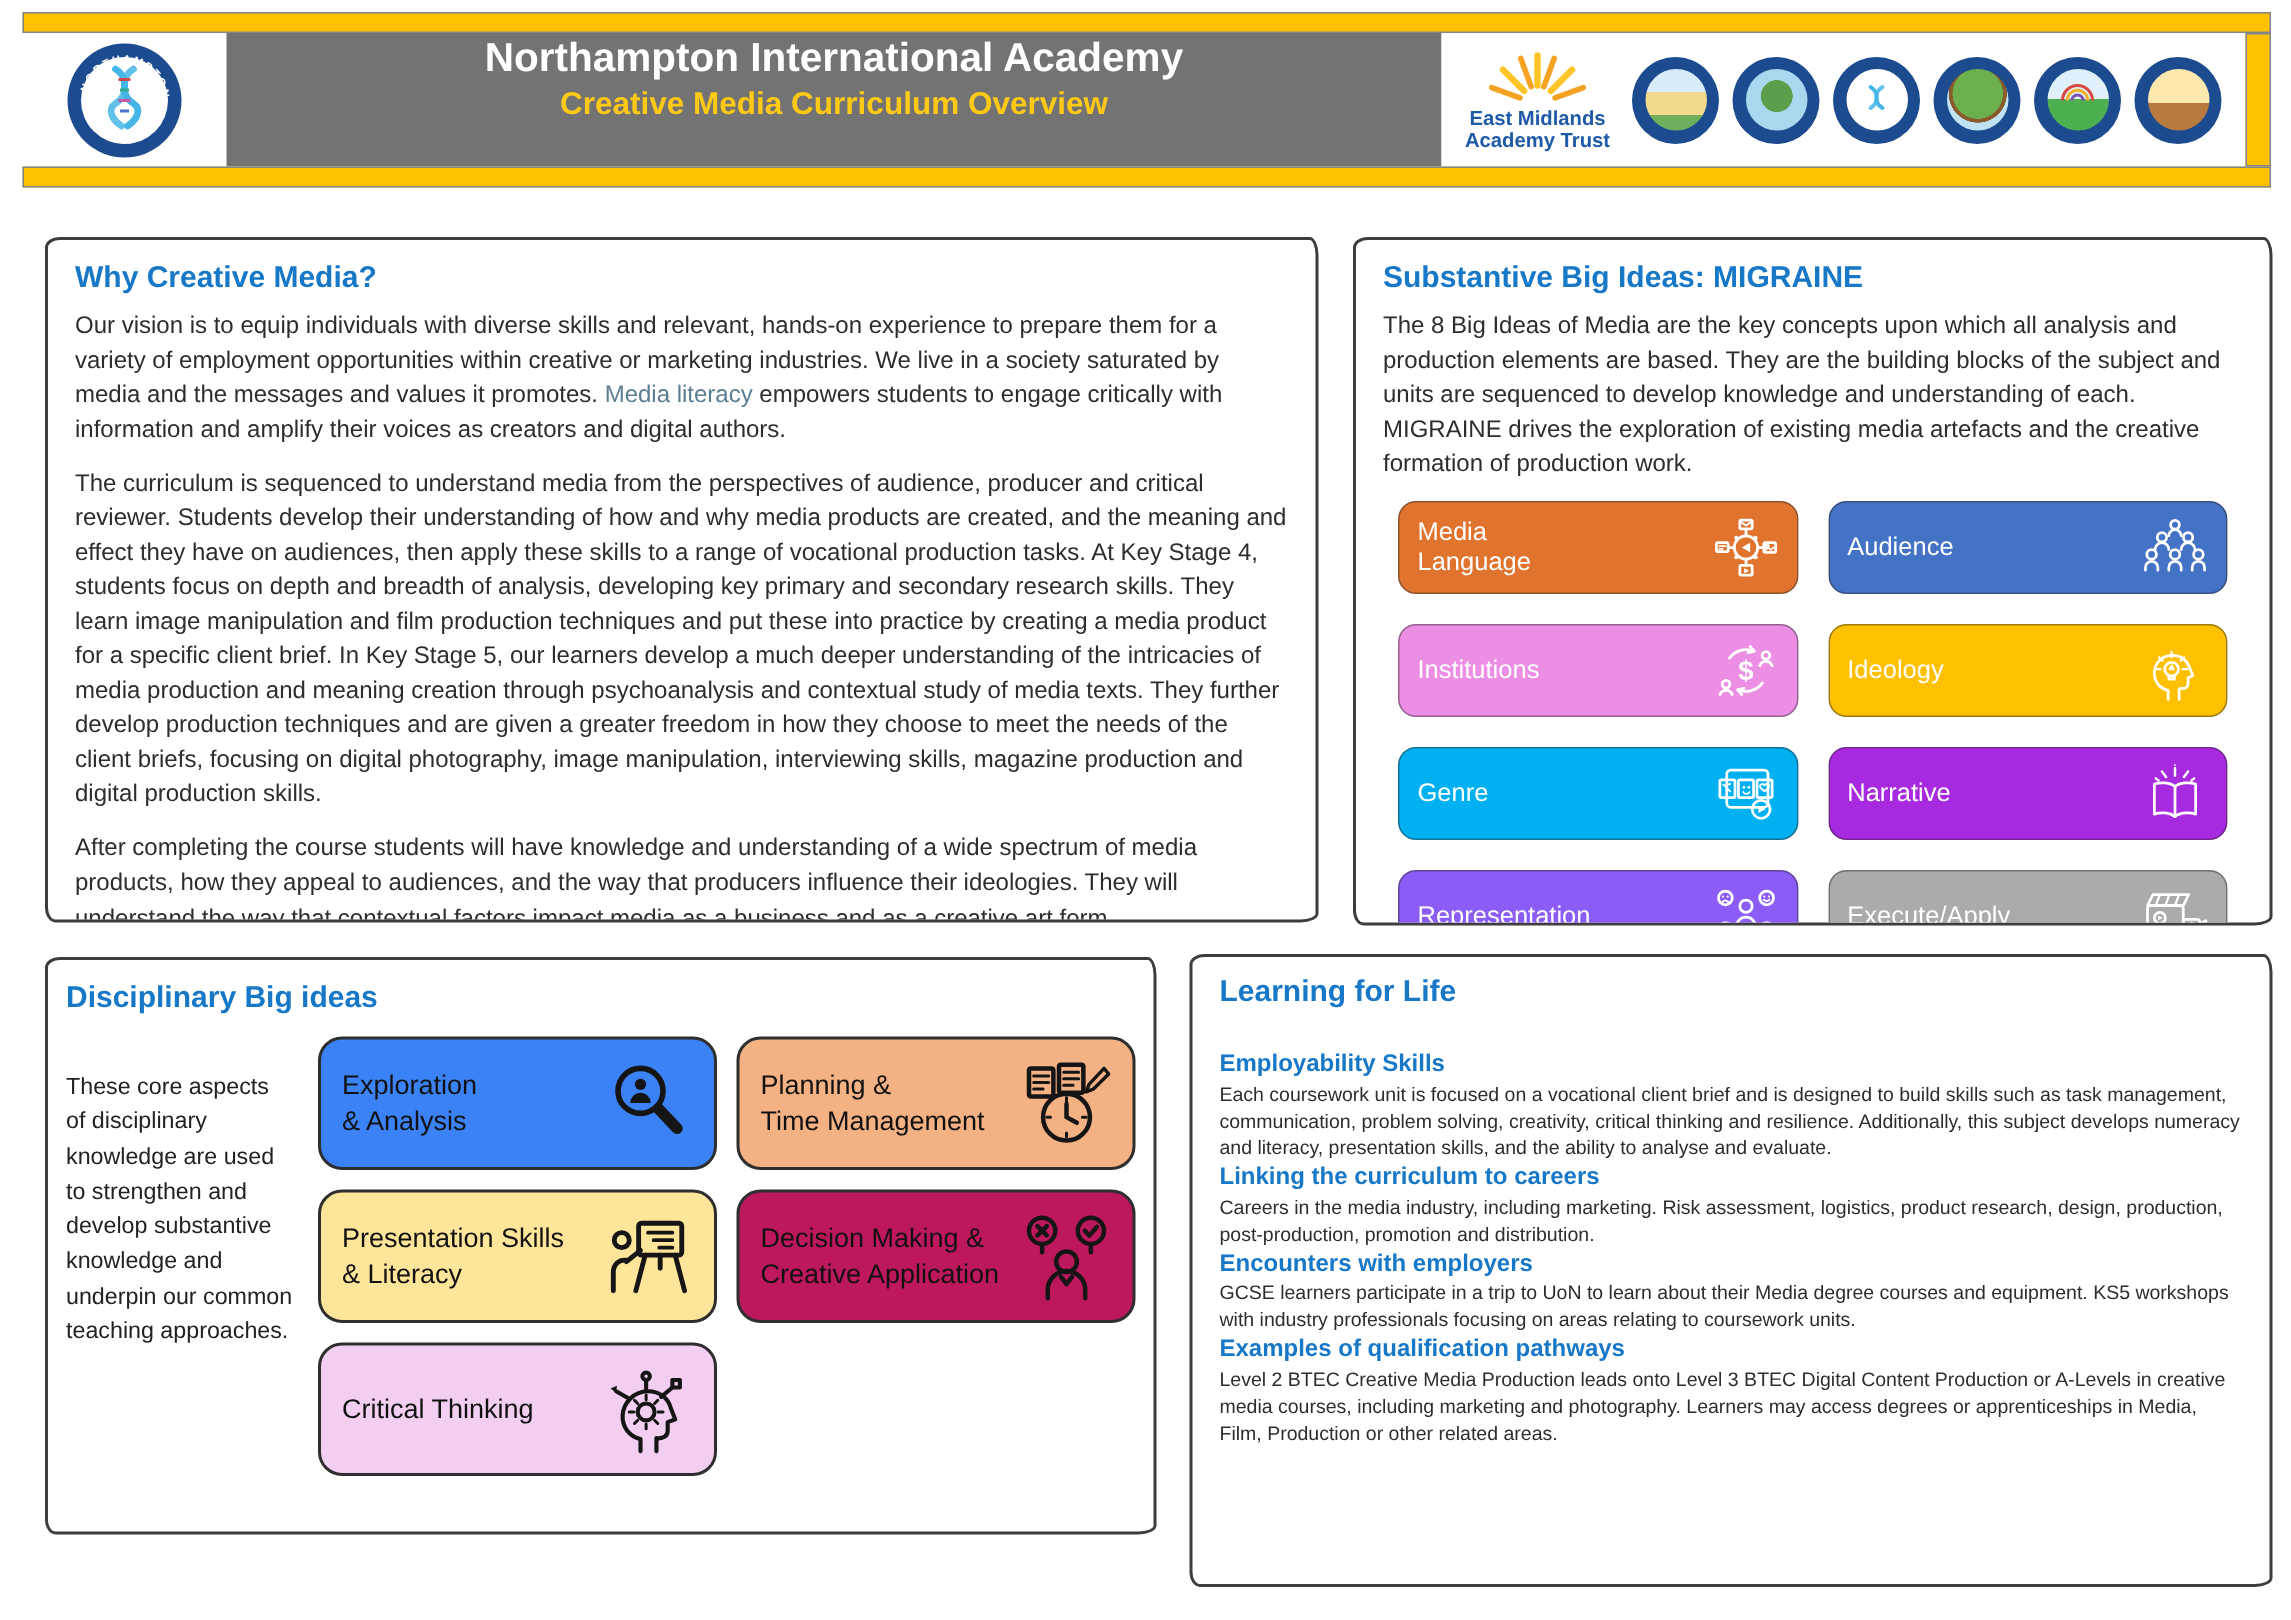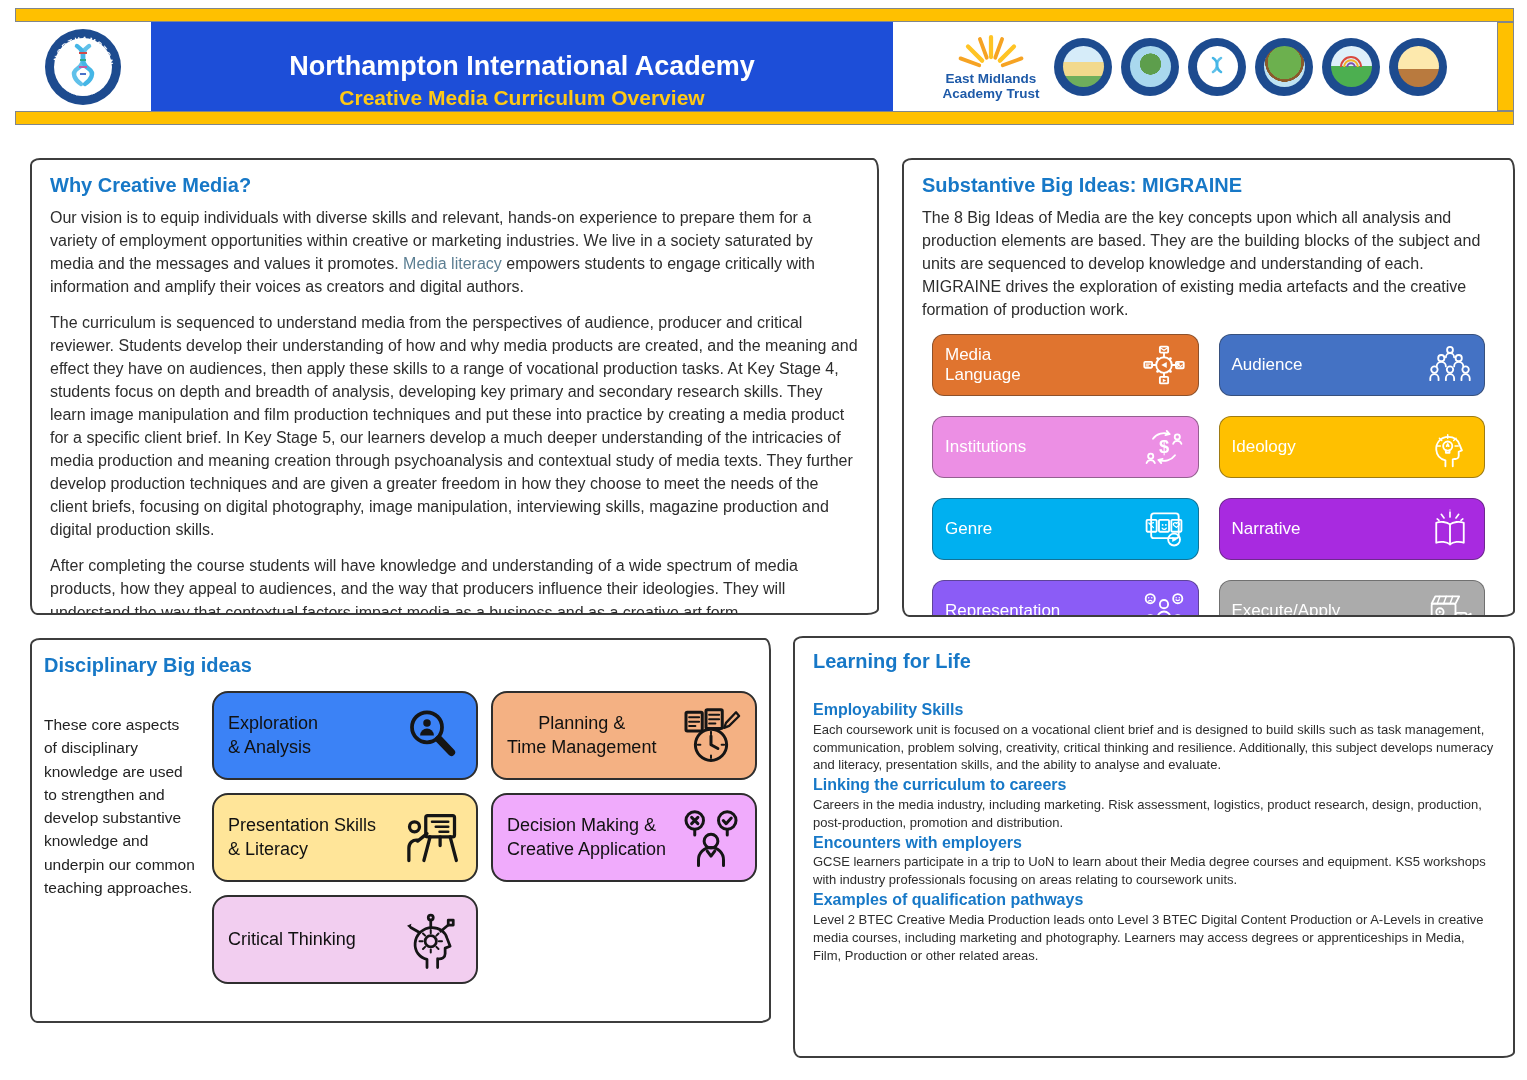--- a/index.html
+++ b/index.html
@@ -4,21 +4,21 @@
 <style>
   html,body{margin:0;padding:0;background:#fff;}
   .page{width:1527px;height:1080px;position:relative;background:#fff;overflow:hidden;
         font-family:"Liberation Sans",sans-serif;color:#2d2d2d;}
 
   
   .header{position:absolute;left:15px;top:8px;width:1499px;height:117px;display:flex;flex-direction:column;}
   .gold-strip{height:14px;background:#FFC000;border:1px solid #80868d;box-sizing:border-box;}
   .header-row{flex:1;display:flex;min-height:0;}
   .logo-panel{width:136px;background:#fff;display:flex;align-items:center;justify-content:center;}
-  .title-bar{width:742px;background:#1d4ed8;display:flex;flex-direction:column;align-items:center;justify-content:flex-end;}
+  .title-bar{width:810px;background:#737373;display:flex;flex-direction:column;align-items:center;justify-content:flex-start;}
   .title-line1{color:#ffffff;font-size:27px;font-weight:bold;line-height:1.25;}
   .title-line2{color:#FFC914;font-size:21px;font-weight:bold;line-height:1.3;}
   .trust-panel{flex:1;background:#fff;display:flex;align-items:center;justify-content:center;gap:9px;}
   .gold-right{width:17px;background:#FFC000;border:1px solid #80868d;box-sizing:border-box;}
   .emat{display:flex;flex-direction:column;align-items:center;margin-right:6px;}
   .emat-text{color:#1E5AA8;font-weight:bold;font-size:13.5px;line-height:1.08;text-align:center;}
   .crest{width:58px;height:58px;border-radius:50%;background:#1D4B8F;display:flex;align-items:center;justify-content:center;flex:0 0 auto;}
   .crest-inner{width:41px;height:41px;border-radius:50%;overflow:hidden;display:flex;align-items:center;justify-content:center;}
   .c-castle .crest-inner{background:linear-gradient(180deg,#d6ecf9 0 38%,#f2d98c 38% 74%,#6fae5c 74%);}
   .c-hardingstone .crest-inner{background:radial-gradient(circle at 50% 44%,#5d9e4c 0 34%,#a9d8ee 35%);}
@@ -327,21 +327,21 @@
           <span class="dtile-icon dicon">
             <svg viewBox="0 0 48 48" fill="none" stroke="currentColor" stroke-width="3" stroke-linecap="round" stroke-linejoin="round">
               <circle cx="20" cy="17" r="12"></circle>
               <circle cx="20" cy="13.5" r="3" fill="currentColor" stroke="none"></circle>
               <path d="M14.5 23.5a5.5 5.5 0 0 1 11 0z" fill="currentColor" stroke="none"></path>
               <path d="M29.5 26.5l10 10.5" stroke-width="6"></path>
             </svg>
           </span>
         </div>
 
-        <div class="dtile" style="background: rgb(244, 177, 131); text-align: center;">
+        <div class="dtile" style="background: rgb(244, 177, 131);">
           <span class="dtile-label">Planning &amp;
 Time Management</span>
           <span class="dtile-icon dicon">
             <svg viewBox="0 0 48 48" fill="none" stroke="currentColor" stroke-width="2.4" stroke-linecap="round" stroke-linejoin="round">
               <rect x="4" y="5" width="13" height="15" rx="1"></rect>
                 <path d="M6.5 9h8M6.5 12.5h8M6.5 16h5" stroke-width="1.6"></path>
               <rect x="20" y="3" width="13" height="15" rx="1"></rect>
                 <path d="M22.5 7h8M22.5 10.5h8M22.5 14h5" stroke-width="1.6"></path>
               <path d="M44 5l-8 8.5-1.5 4 4-1.6L46.5 8z" stroke-width="1.8"></path>
               <circle cx="24" cy="31" r="12.5"></circle>
@@ -359,21 +359,21 @@
               <rect x="19" y="6" width="23" height="17" rx="1.5"></rect>
               <path d="M24 11h13M27 15h10M30 19h7" stroke-width="2"></path>
               <path d="M22.5 23l-5 19M38.5 23l5 19M30.5 23v7"></path>
               <circle cx="10" cy="15" r="4"></circle>
               <path d="M5.5 42V32c0-4 3-6.8 7-6.3"></path>
               <path d="M12.5 26.5l7.5-6"></path>
             </svg>
           </span>
         </div>
 
-        <div class="dtile" style="background: #f0abfc;">
+        <div class="dtile" style="background: #be185d;">
           <span class="dtile-label">Decision Making &amp;
 Creative Application</span>
           <span class="dtile-icon dicon">
             <svg viewBox="0 0 48 48" fill="none" stroke="currentColor" stroke-width="2.4" stroke-linecap="round" stroke-linejoin="round">
               <circle cx="11" cy="10" r="7"></circle>
                 <path d="M8.5 7.5l5 5M13.5 7.5l-5 5"></path>
                 <path d="M11 17.5v4"></path>
               <circle cx="37" cy="10" r="7"></circle>
                 <path d="M33.8 10l2.3 2.6 4.1-4.6"></path>
                 <path d="M37 17.5v4"></path>

